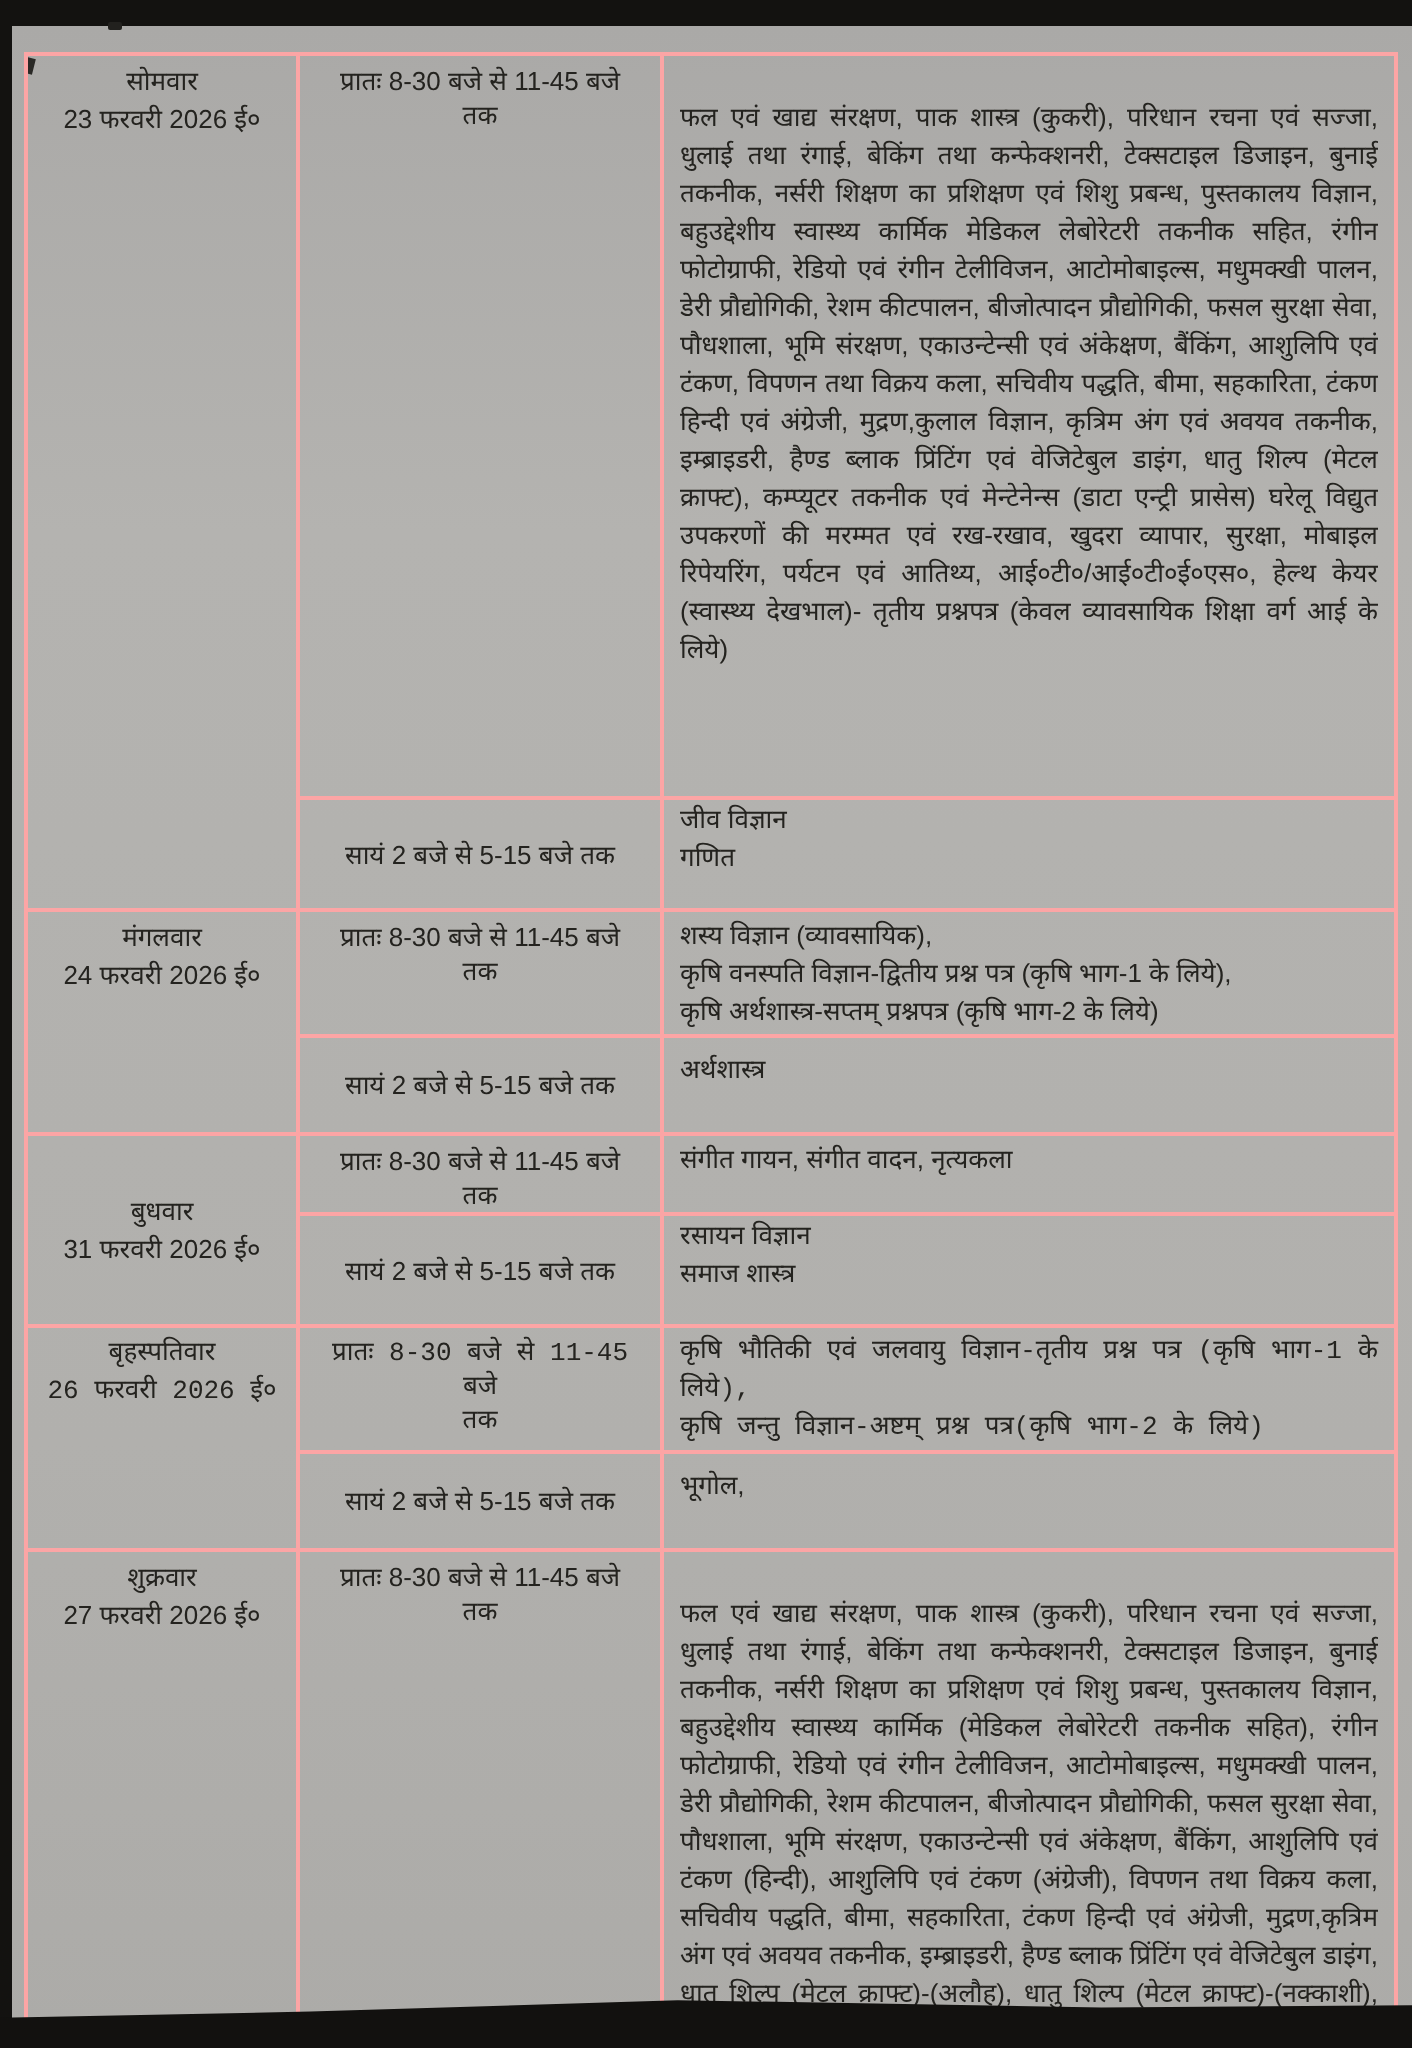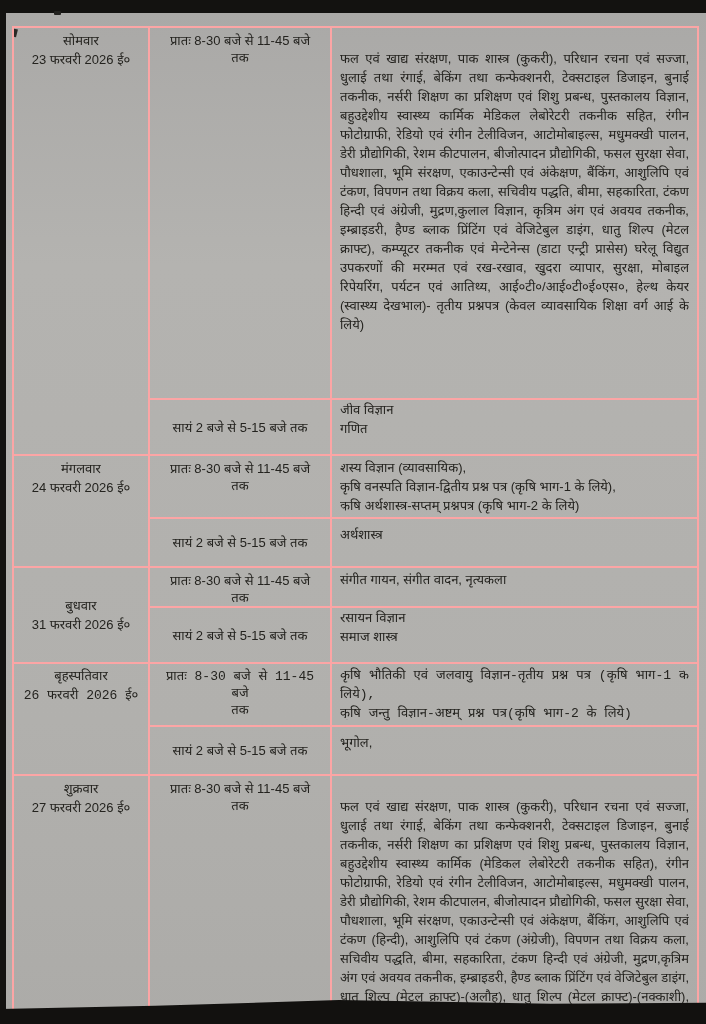--- a/index.html
+++ b/index.html
@@ -29,21 +29,20 @@
   }
   .day-mid{vertical-align:middle;padding:16px 3px;}
   .time{
     text-align:center;font-size:13px;line-height:17px;white-space:pre-line;
     padding:4px 5px 0 5px;
     margin-top:44px;
   }
   .subj{
     font-size:13px;line-height:19px;text-align:justify;white-space:pre-line;
     padding:2px 8px;
-    border-radius:32px;
   }
   .clip{overflow:hidden;}
   .clip-m0{height:328px;}
   .clip-m4{height:323px;}
   tr.ev .time{vertical-align:middle;padding:15px 5px;}
   tr.ev .subj{vertical-align:middle;padding-top:0;padding-bottom:16px;}
   .tr-m0{height:334px;} .tr-e0{height:37px;}
   .tr-m1{height:58px;}  .tr-e1{height:34px;}
   .tr-m2{height:33px;}  .tr-e2{height:37px;}
   .tr-m3{height:55px;font-family:Liberation Mono, monospace;}  .tr-e3{height:23px;}

